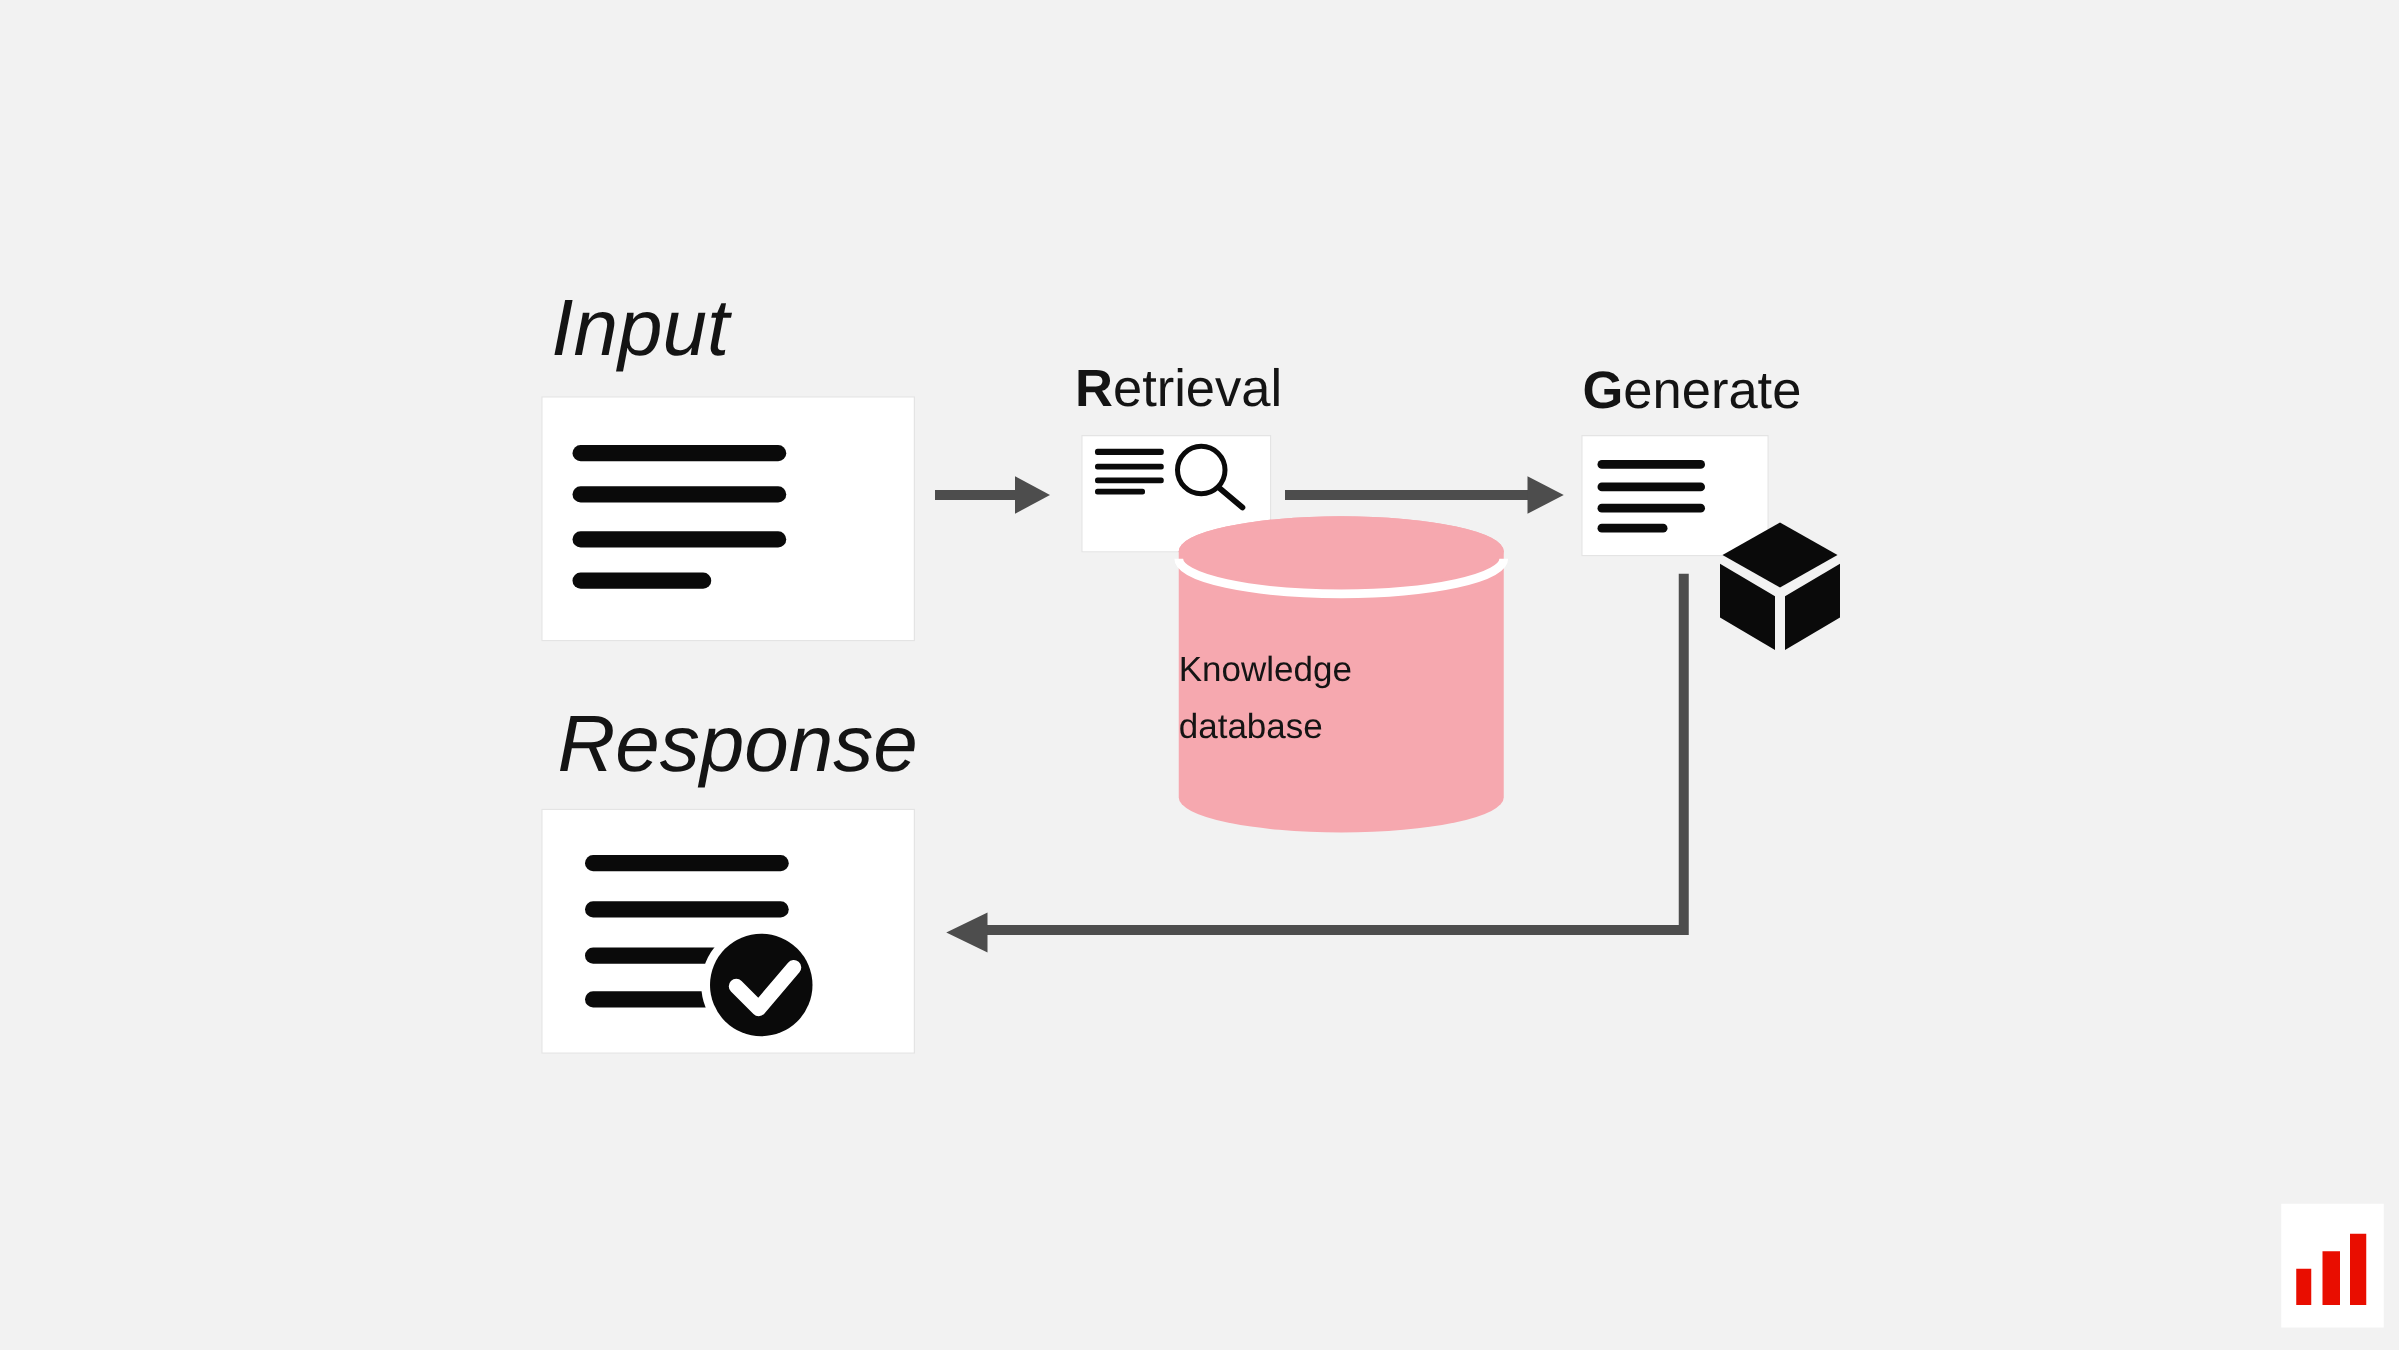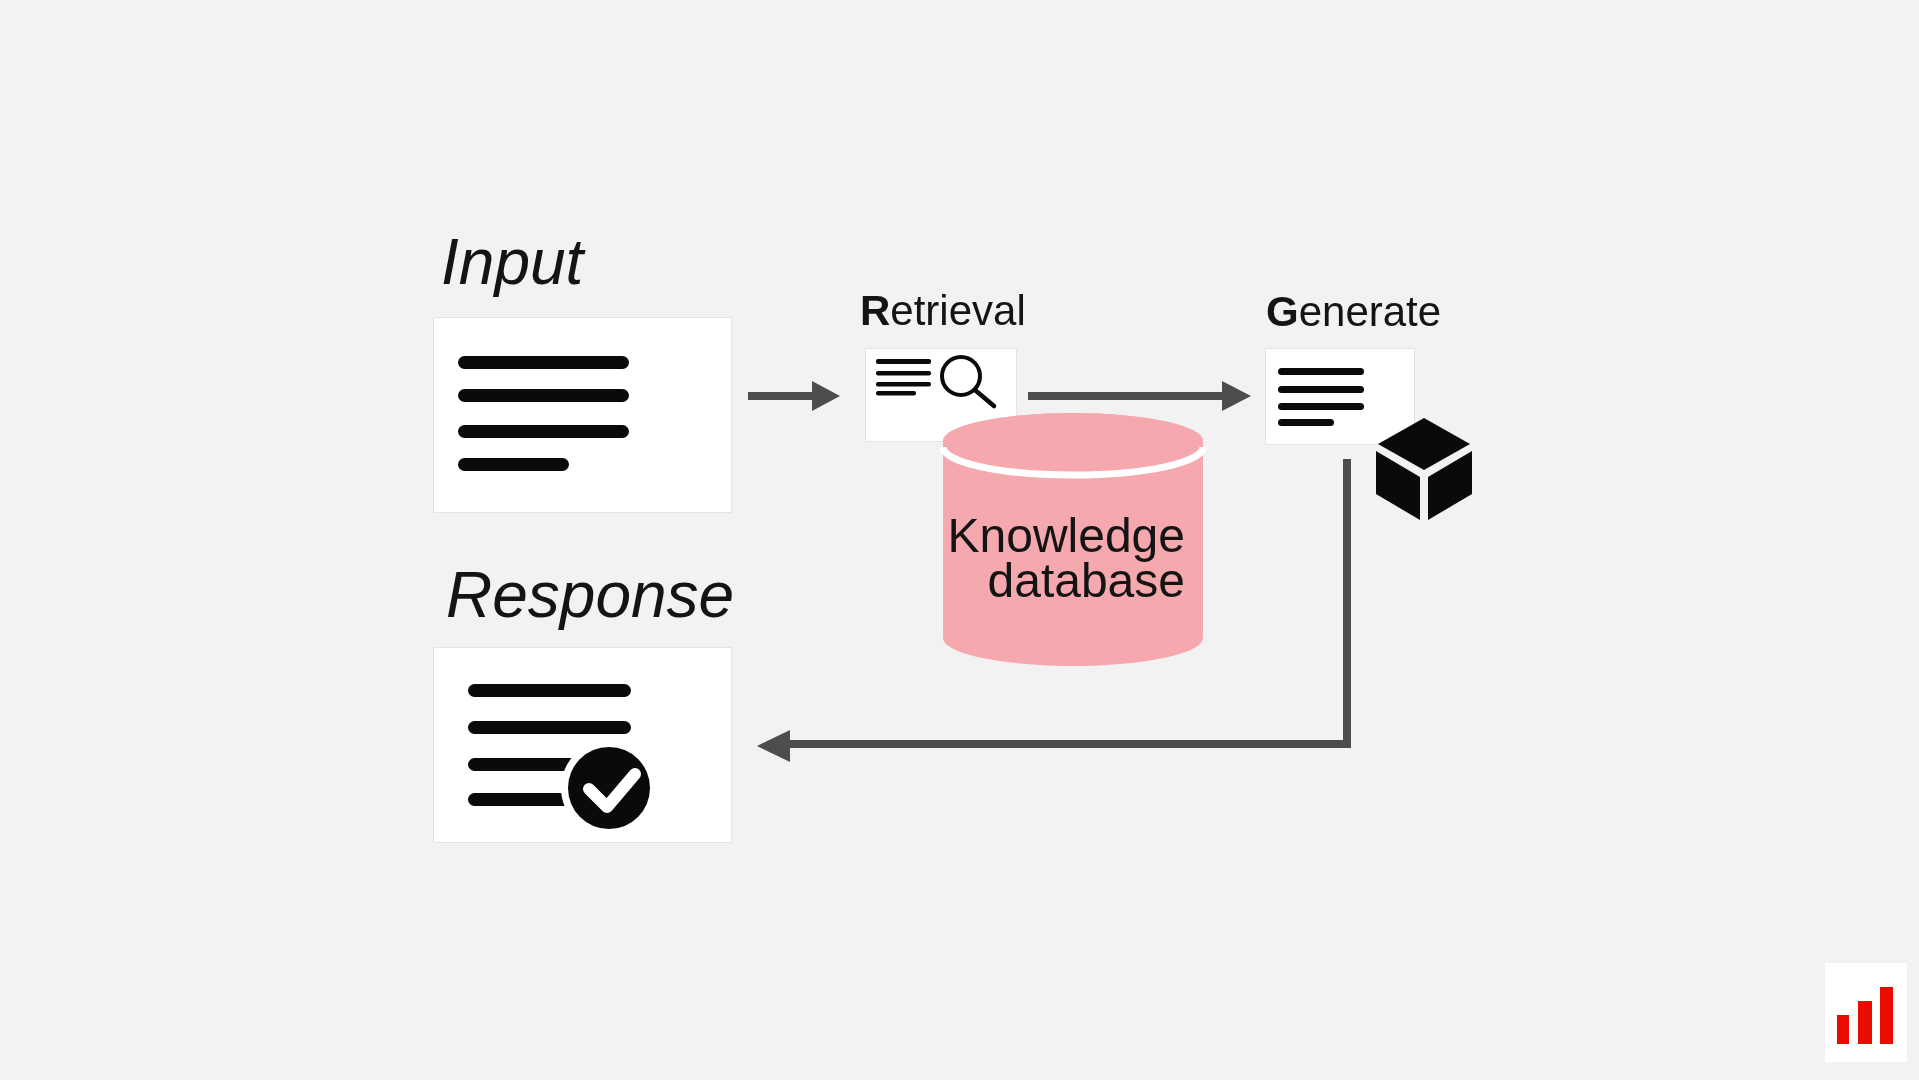--- a/index.html
+++ b/index.html
@@ -16,22 +16,22 @@
   .card{position:absolute;background:var(--box_bg);border:1px solid var(--box_border);box-sizing:border-box;}
   .bar{position:absolute;background:var(--ink);height:13px;border-radius:7px;}
   .gbar{position:absolute;background:var(--ink);height:7px;border-radius:3.5px;}
   .overlay{position:absolute;left:0;top:0;pointer-events:none;}
   .f-ink{fill:var(--ink);}
   .s-ink{stroke:var(--ink);fill:none;}
   .f-arrow{fill:var(--arrow);}
   .s-arrow{stroke:var(--arrow);fill:none;}
   .f-pink{fill:var(--database_pink);}
   .s-white{stroke:#ffffff;fill:none;}
-  .db-label{position:absolute;left:943px;top:513px;width:242px;text-align:right;
-            font-size:48px;line-height:45px;color:var(--text);}
+  .db-label{position:absolute;left:943px;top:513px;width:242px;text-align:left;
+            font-size:28px;line-height:45px;color:var(--text);}
   .check-outer{position:absolute;left:127px;top:92px;width:96px;height:96px;border-radius:50%;background:var(--box_bg);}
   .check-inner{position:absolute;left:134px;top:99px;width:82px;height:82px;border-radius:50%;background:var(--ink);}
   .logo{position:absolute;left:1825px;top:963px;width:82px;height:99px;background:#ffffff;}
   .logo .rb{position:absolute;background:var(--logo_red);}
 </style>
 </head>
 <body>
 
 <div class="canvas">
 

